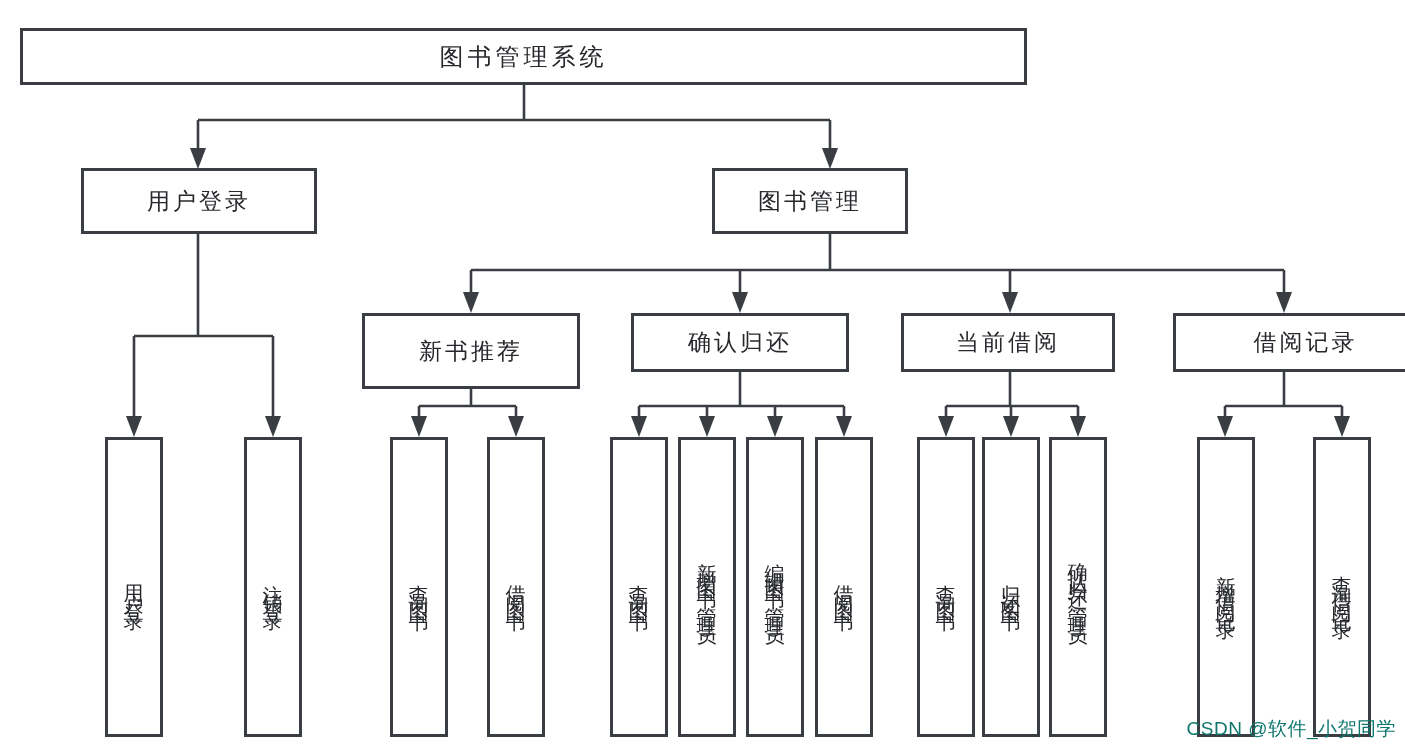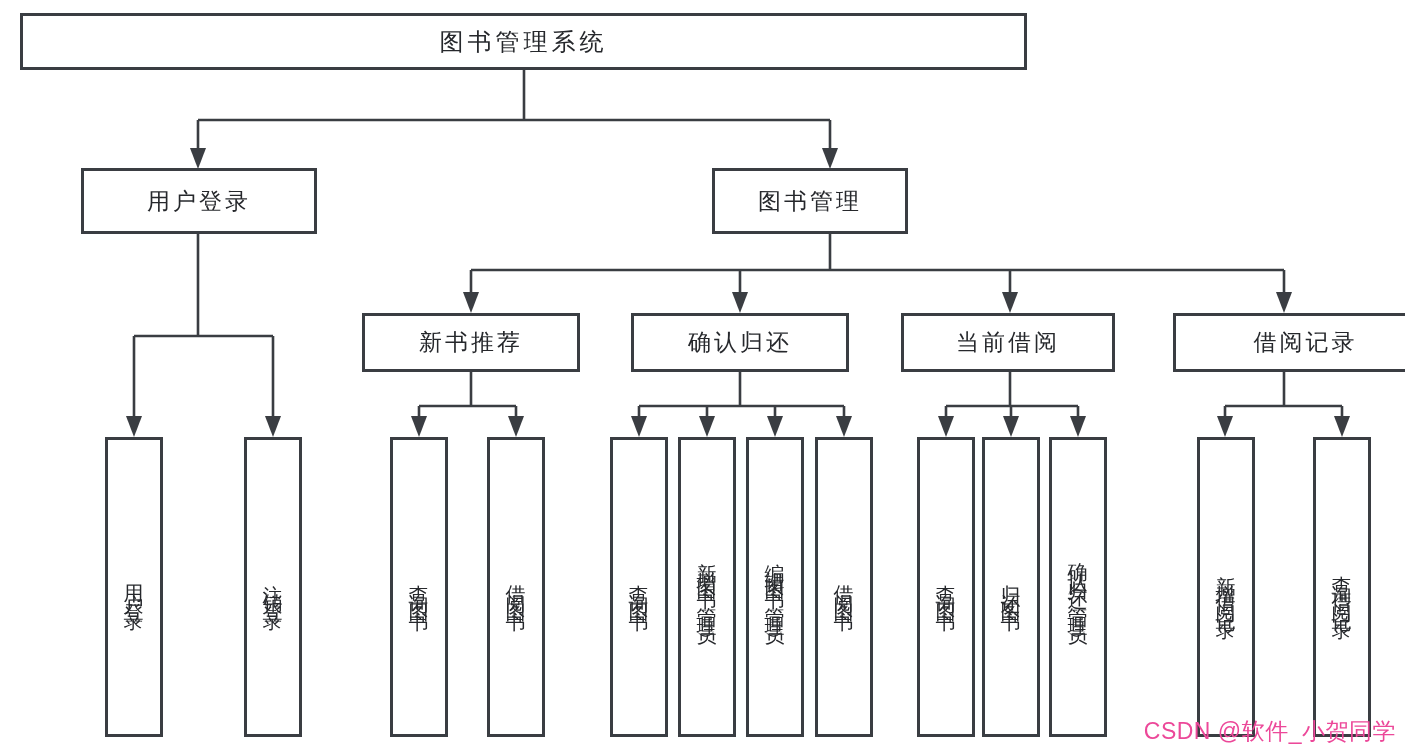--- a/index.html
+++ b/index.html
@@ -30,34 +30,35 @@
     text-align: center;
   }
   .h-box {
     font-size: 23px;
     letter-spacing: 3px;
     white-space: nowrap;
   }
   .root-box {
     font-size: 24px;
     letter-spacing: 4px;
+    margin-top: 15px;
   }
   .leaf {
     writing-mode: vertical-rl;
     font-size: 20px;
     letter-spacing: 9px;
     line-height: 1;
   }
   .watermark {
     position: absolute;
     right: 9px;
     top: 716px;
-    font-size: 23px;
+    font-size: 19px;
     letter-spacing: 0.5px;
-    color: #ec4899;
+    color: #0f766e;
     z-index: 6;
     white-space: nowrap;
   }
 </style>
 </head>
 <body>
 
 <div id="canvas">
 
   <svg id="wires" viewBox="0 0 1405 747" xmlns="http://www.w3.org/2000/svg" aria-hidden="true">
@@ -101,21 +102,21 @@
       <polygon points="1217,416 1233,416 1225,437"></polygon>
       <polygon points="1334,416 1350,416 1342,437"></polygon>
     </g>
   </svg>
 
   <div class="box h-box root-box" style="left:20px; top:13px; width:1007px; height:57px">图书管理系统</div>
 
   <div class="box h-box" style="left:81px; top:168px; width:236px; height:66px">用户登录</div>
   <div class="box h-box" style="left:712px; top:168px; width:196px; height:66px">图书管理</div>
 
-  <div class="box h-box" style="left:362px; top:313px; width:218px; height:59px">新书推荐</div>
+  <div class="box h-box" style="left:362px; top:313px; width:218px; height:76px">新书推荐</div>
   <div class="box h-box" style="left:631px; top:313px; width:218px; height:59px">确认归还</div>
   <div class="box h-box" style="left:901px; top:313px; width:214px; height:59px">当前借阅</div>
   <div class="box h-box" style="left:1173px; top:313px; width:265px; height:59px">借阅记录</div>
 
   <div class="box leaf" style="left:105px; top:437px; width:58px; height:300px">用户登录</div>
   <div class="box leaf" style="left:244px; top:437px; width:58px; height:300px">注销登录</div>
 
   <div class="box leaf" style="left:390px; top:437px; width:58px; height:300px">查询图书</div>
   <div class="box leaf" style="left:487px; top:437px; width:58px; height:300px">借阅图书</div>
 

